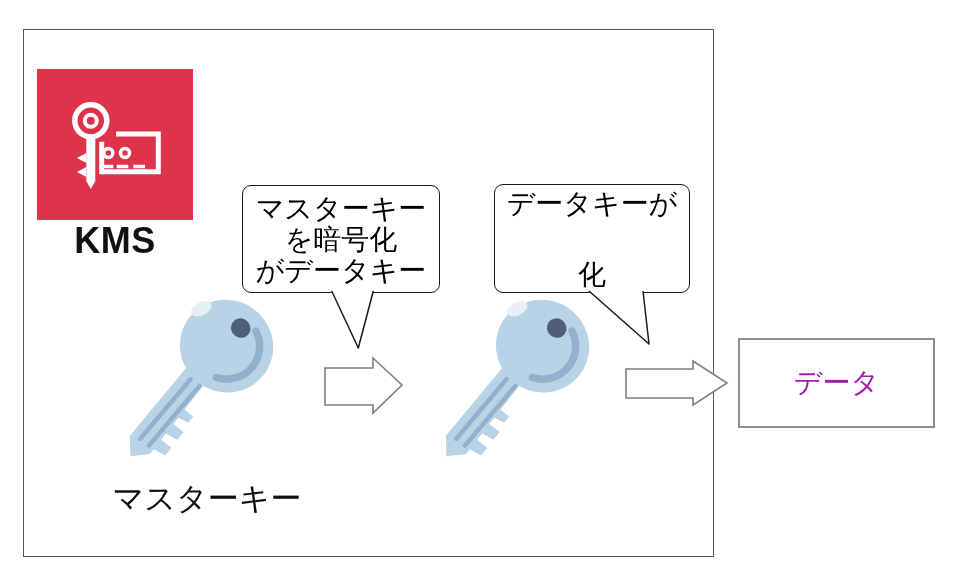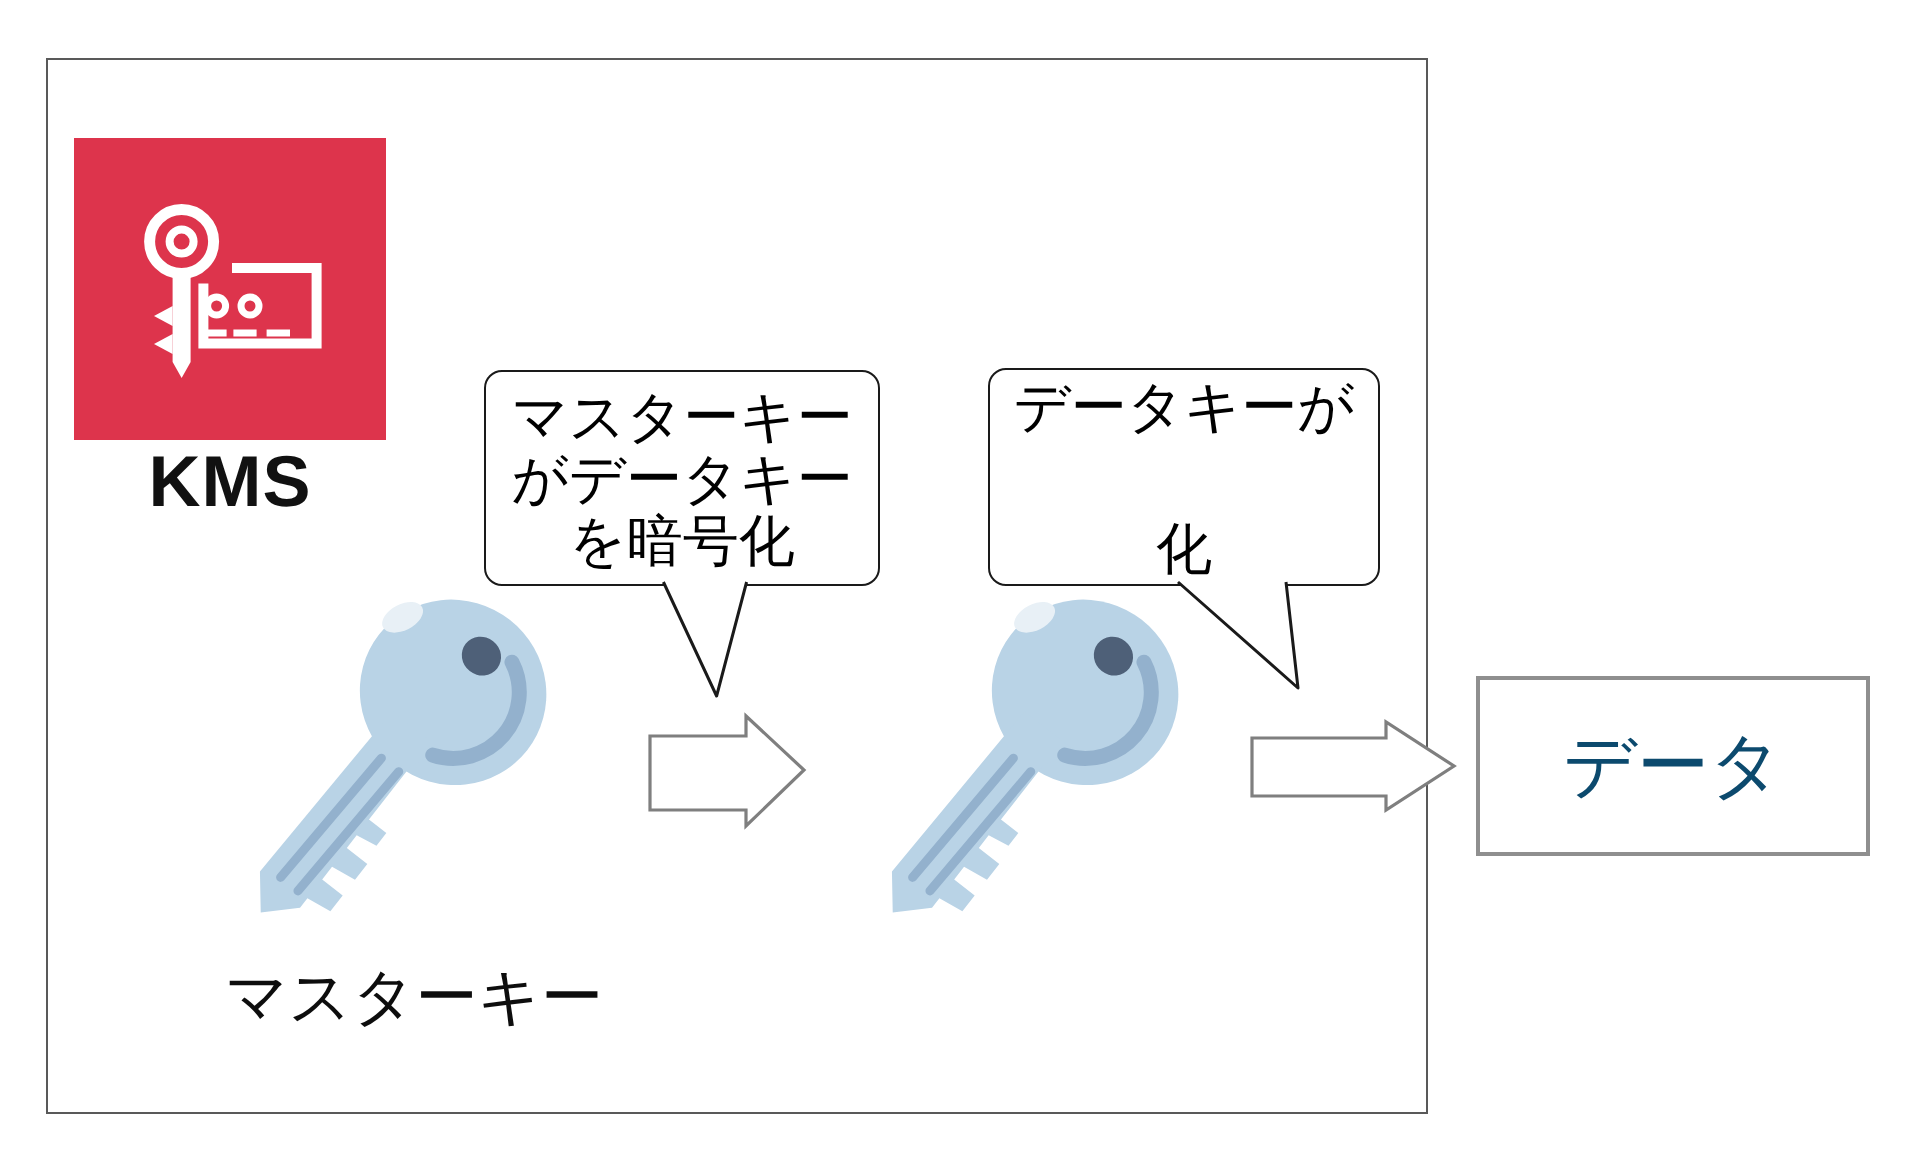--- a/index.html
+++ b/index.html
@@ -26,21 +26,21 @@
   .tail{z-index:5;overflow:visible;}
   .key-img{z-index:2;}
   .key-label{z-index:2;text-align:center;color:#0d0d0d;}
   .key-label-master{left:101px;top:478px;width:212px;font-size:31px;}
   .key-label-data{left:432px;top:473px;width:200px;font-size:37px;}
   .arrow{z-index:3;overflow:visible;}
   .arrow-2{z-index:6;}
   .data-box{
     left:738px;top:338px;width:197px;height:90px;box-sizing:border-box;
     border:2px solid #8f8f8f;background:#fff;display:flex;align-items:center;justify-content:center;
-    font-size:36px;z-index:2;color:#0c4a6e;
+    font-size:28px;z-index:2;color:#a21caf;
   }
 </style>
 </head>
 <body>
 
 <div class="stage">
 
   <div class="abs container-box"></div>
 
   <div class="abs kms-icon" style="background: rgb(221, 52, 76);">
@@ -58,22 +58,22 @@
         <path d="M21.3,86 L25.8,94 L30.3,86 Z"></path>
         <path d="M21.3,58 L12,63 L21.3,68 Z"></path>
         <path d="M21.3,72 L12,77 L21.3,82 Z"></path>
       </g>
     </svg>
   </div>
   <div class="abs kms-label">KMS</div>
 
   <div class="abs bubble bubble-master">
     <div>マスターキー</div>
+    <div>を暗号化</div>
     <div>がデータキー</div>
-    <div>を暗号化</div>
   </div>
   <svg class="abs tail" style="left:330px;top:291px;" width="46" height="60" viewBox="0 0 46 60">
     <path d="M1.7,0 L28.3,57 L43.3,0" fill="#ffffff" stroke="#1a1a1a" stroke-width="1.5" stroke-linejoin="round"></path>
   </svg>
 
   <div class="abs bubble bubble-data">
     <div>データキーが</div>
     <div>化</div>
   </div>
   <svg class="abs tail" style="left:586px;top:291px;" width="70" height="58" viewBox="0 0 70 58">

